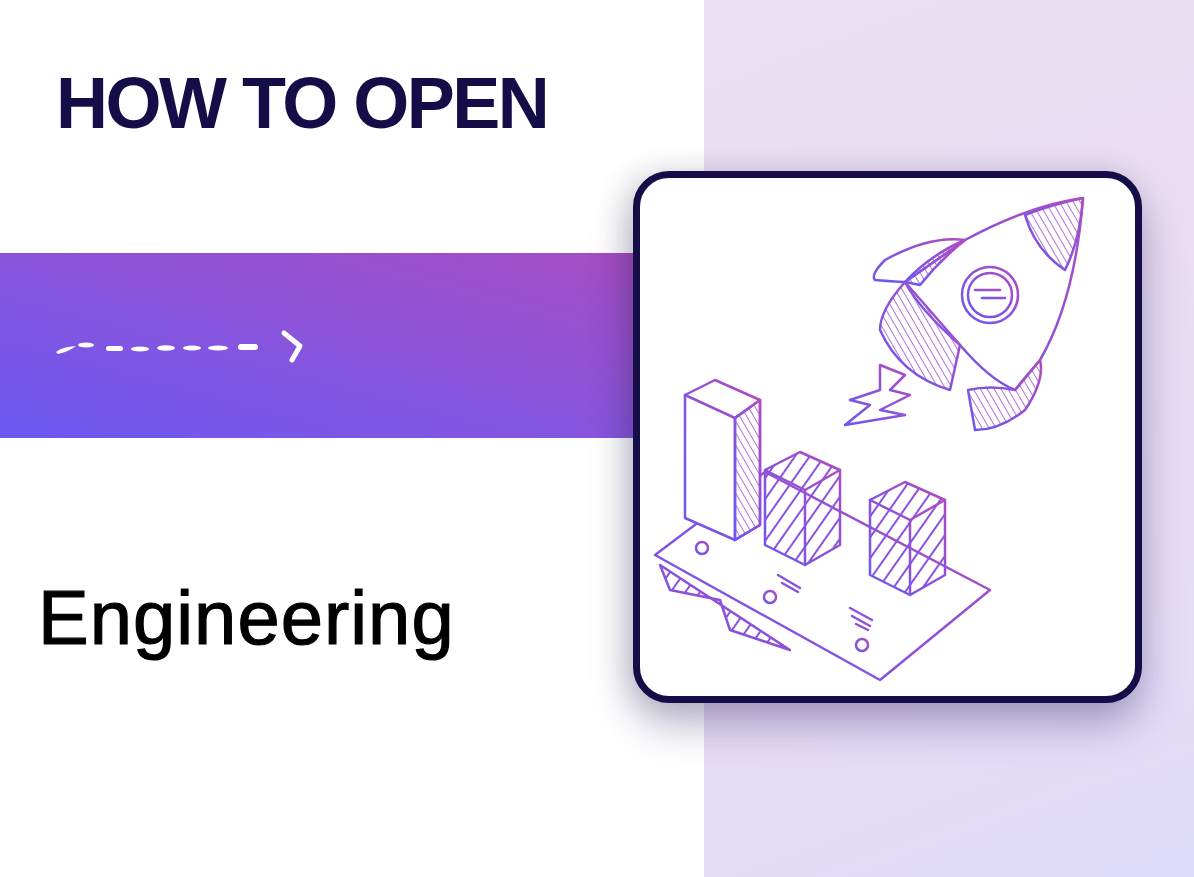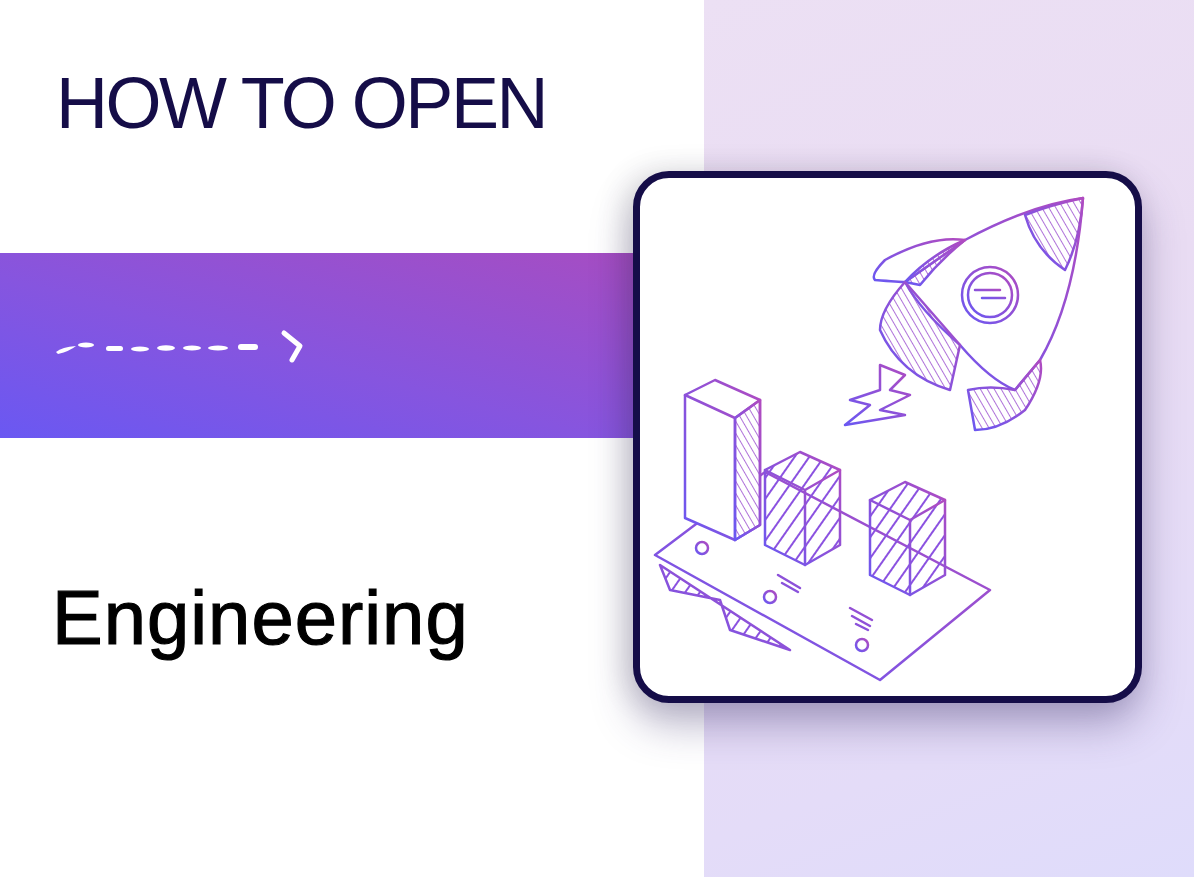--- a/index.html
+++ b/index.html
@@ -1,22 +1,22 @@
 <!DOCTYPE html>
 <html><head>
 <meta charset="utf-8">
 <style>
   html,body{margin:0;padding:0;}
   body{width:1194px;height:877px;position:relative;overflow:hidden;background:#ffffff;font-family:"Liberation Sans",sans-serif;}
   .right-panel{position:absolute;left:704px;top:0;width:490px;height:877px;
     background:linear-gradient(160deg,#ece0f4 0%,#e9dcf3 40%,#e4dcf8 80%,#dfdcfb 100%);}
   .band{position:absolute;left:0;top:253px;width:640px;height:185px;
     background:linear-gradient(15deg,#6a58f2 0%,#8655df 45%,#a64dc2 100%);}
-  .title-top{position:absolute;left:56px;top:62px;margin:0;font-size:72px;font-weight:400;color:#150d48;letter-spacing:-2.5px;line-height:82px;white-space:nowrap;}
-  .title-bottom{position:absolute;left:52px;top:548px;margin:0;font-size:76px;font-weight:400;color:#000;line-height:140px;letter-spacing:1px;-webkit-text-stroke:1.2px #000;}
+  .title-top{position:absolute;left:56px;top:62px;margin:0;font-size:72px;font-weight:700;color:#150d48;letter-spacing:-2.5px;line-height:82px;white-space:nowrap;}
+  .title-bottom{position:absolute;left:38px;top:548px;margin:0;font-size:76px;font-weight:400;color:#000;line-height:140px;letter-spacing:1px;-webkit-text-stroke:1.2px #000;}
   .arrow{position:absolute;left:52px;top:328px;width:360px;height:40px;}
   .card{position:absolute;left:633px;top:171px;width:495px;height:518px;background:#fff;border:7px solid #150d48;border-radius:36px;
     box-shadow:0 22px 40px rgba(60,50,110,0.35),-8px 0 30px rgba(0,0,0,0.12);overflow:hidden;}
   .illus{position:absolute;left:0;top:0;width:495px;height:518px;}
 </style>
 </head>
 <body>
 
 <div class="right-panel"></div>
 <div class="band"></div>

